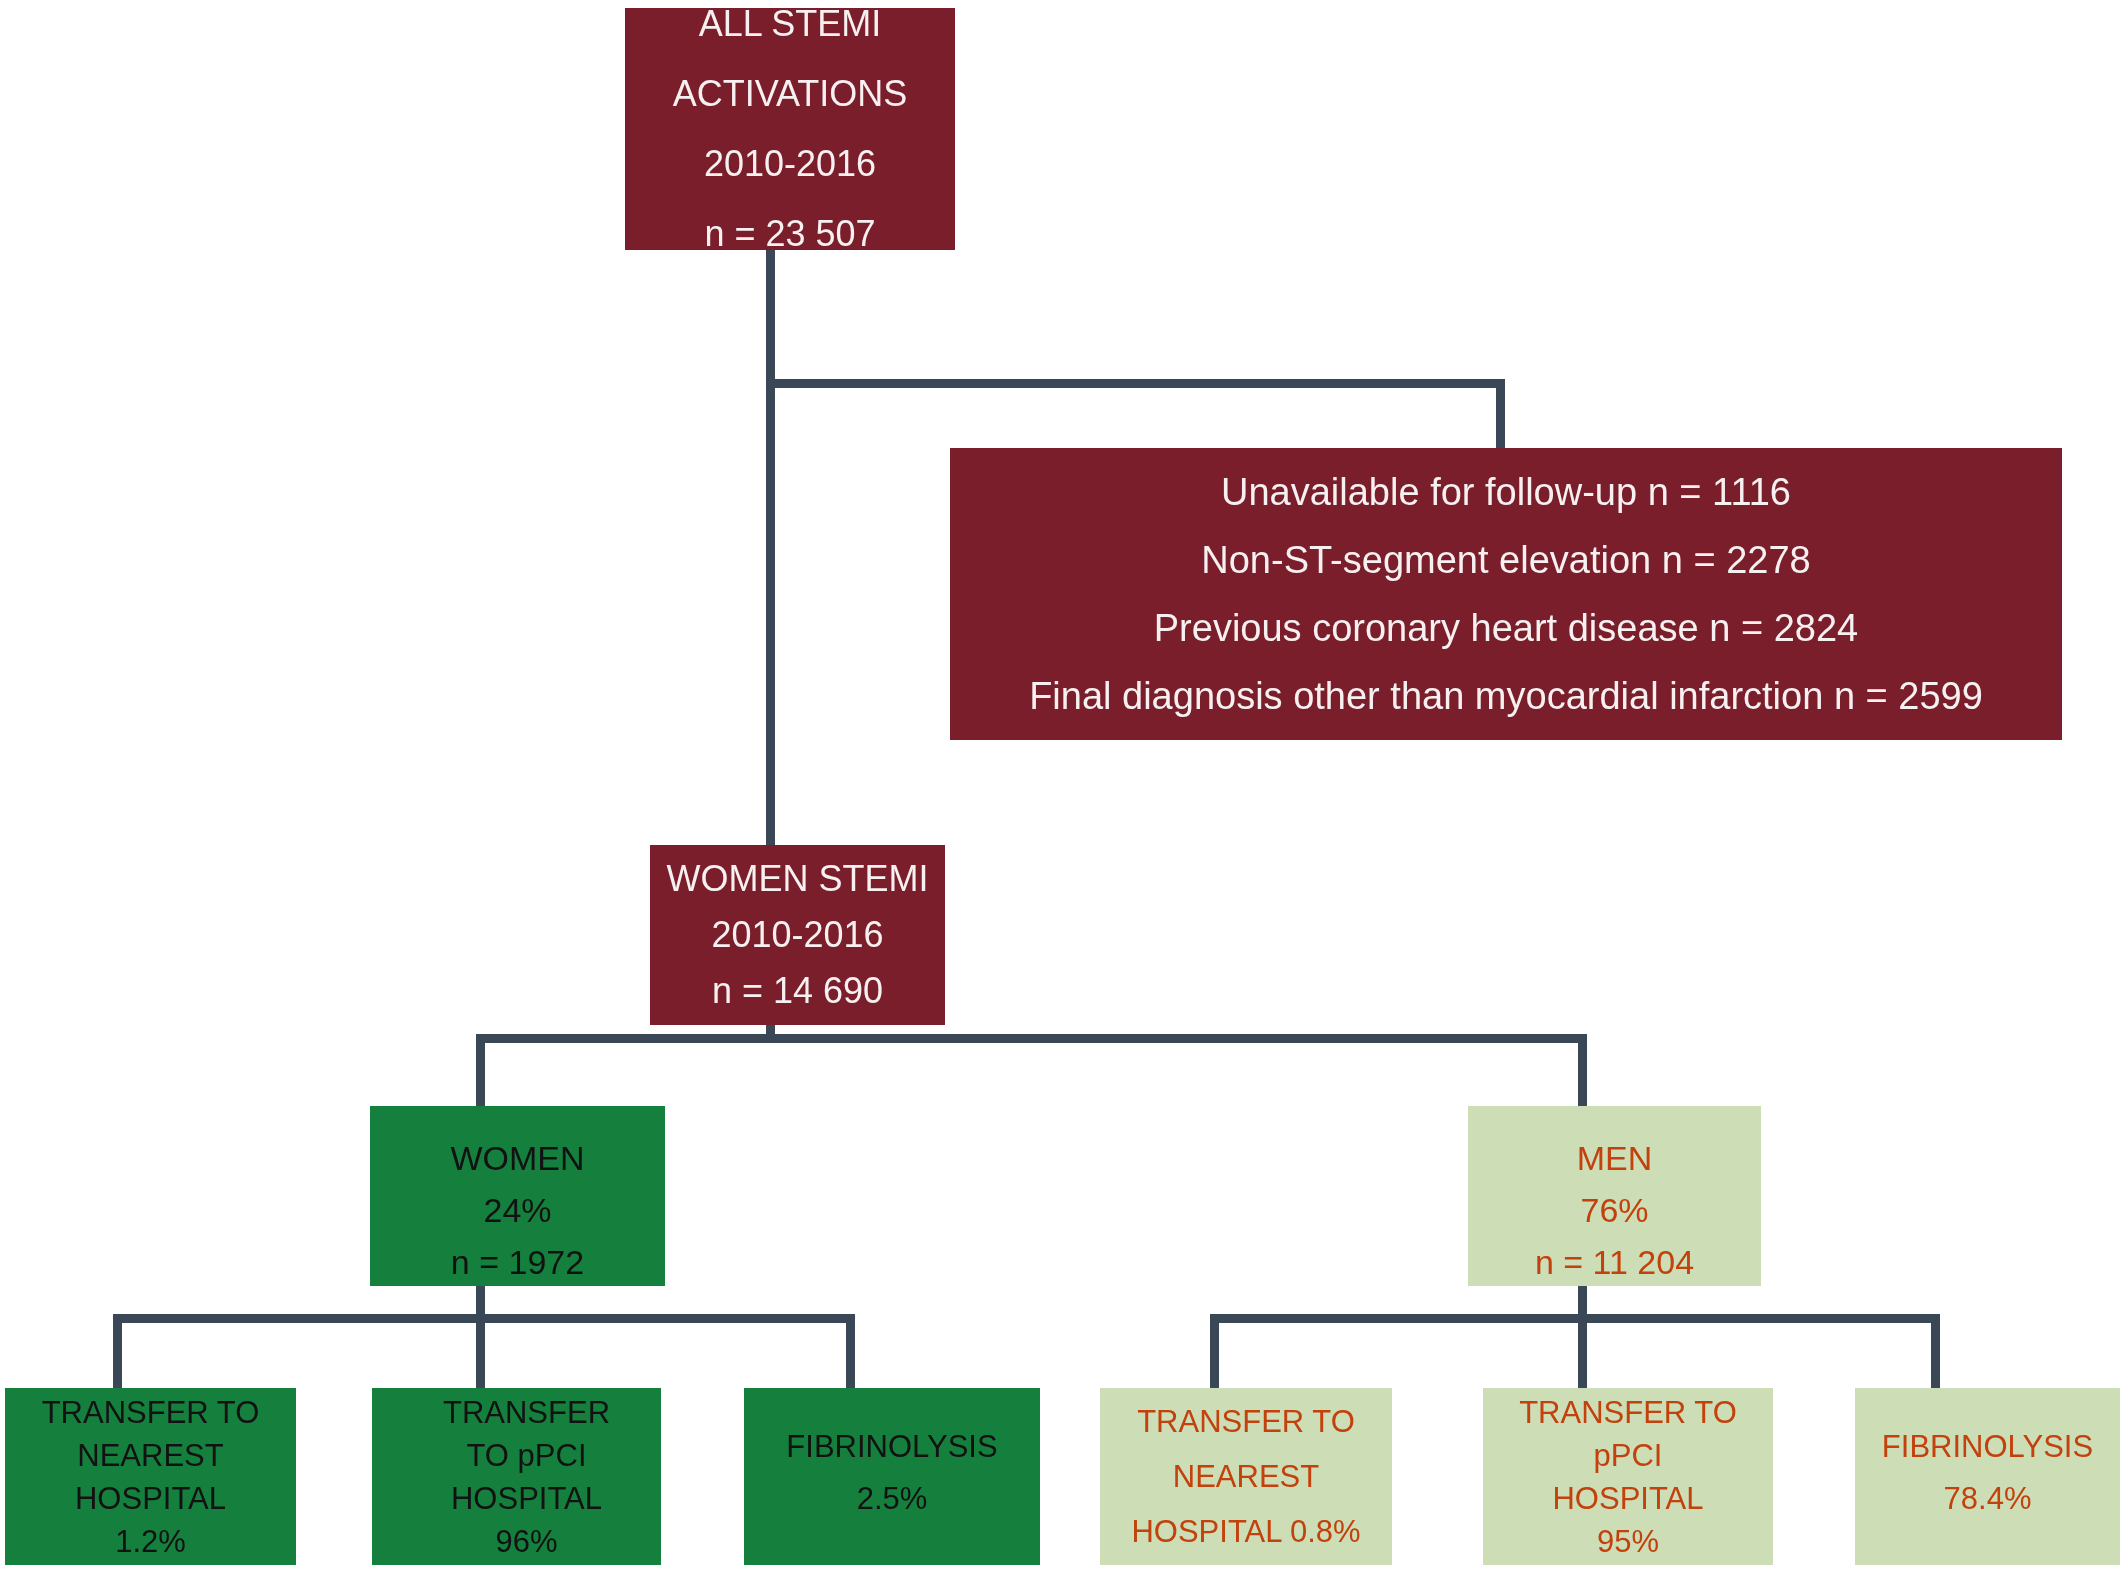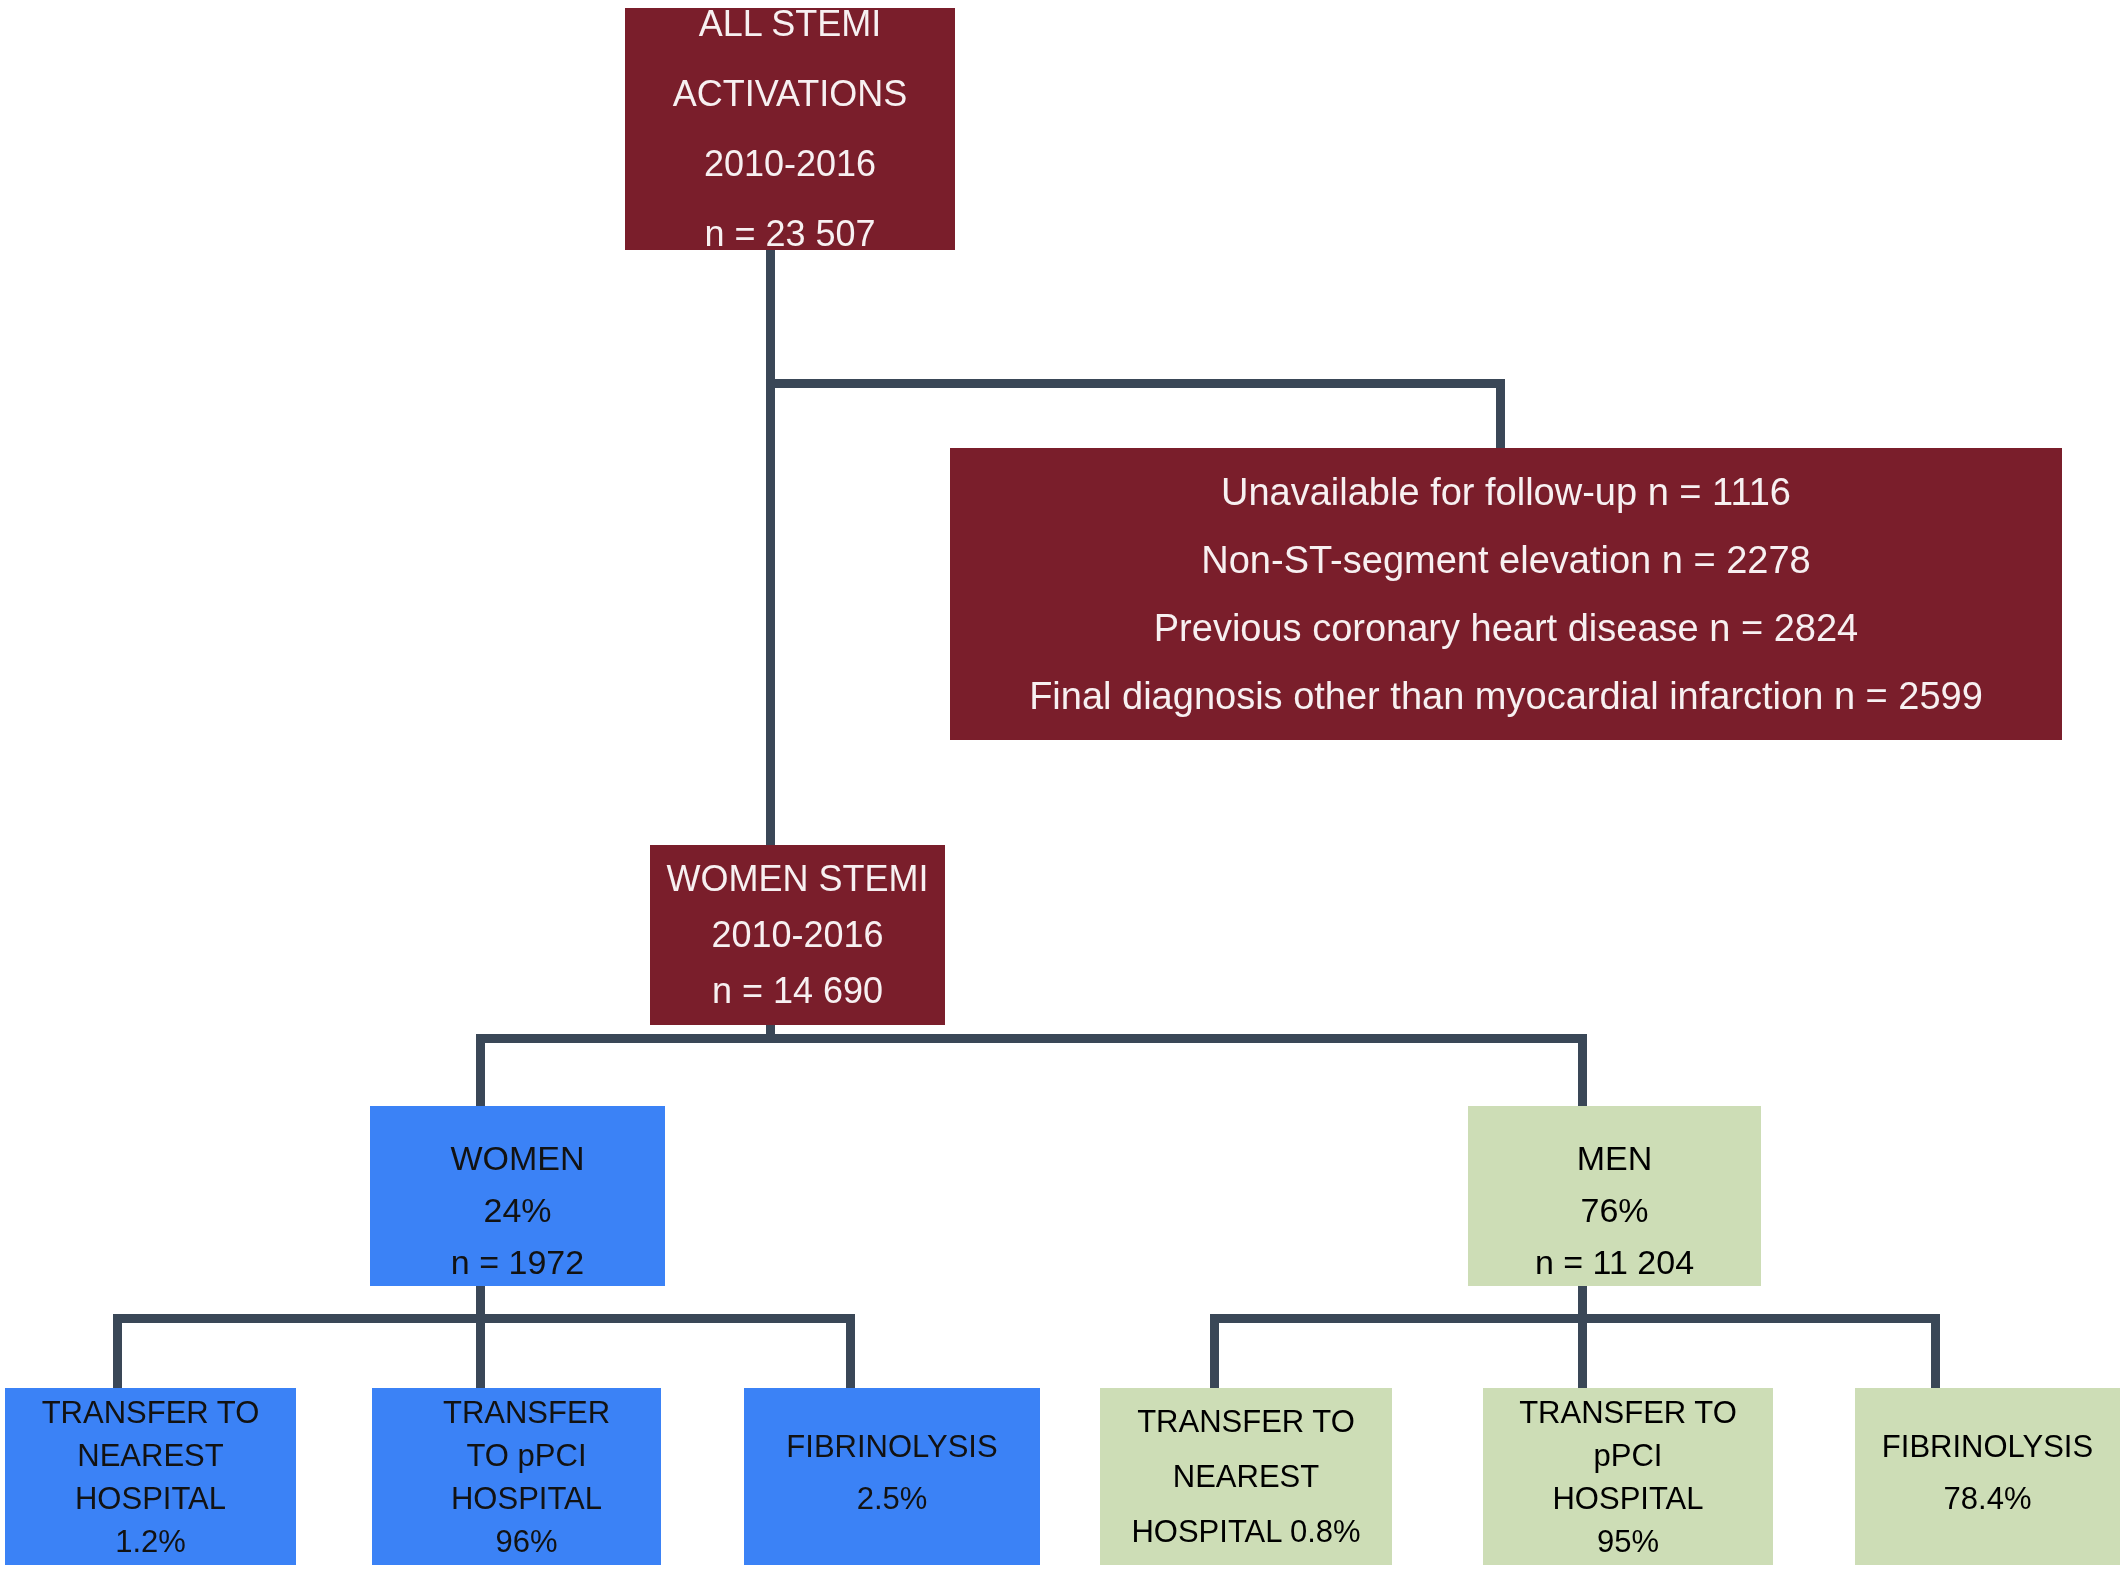--- a/index.html
+++ b/index.html
@@ -16,22 +16,22 @@
     position: absolute;
     display: flex;
     flex-direction: column;
     align-items: center;
     justify-content: center;
     text-align: center;
     box-sizing: border-box;
   }
   .node .ln { display: block; white-space: nowrap; }
   .maroon { background: #7a1e2b; color: #f7f0f1; }
-  .blue   { background: #3b82f6; color: #121212; }
-  .green  { background: #cdddb6; color: #000000; }
+  .blue   { background: #15803d; color: #121212; }
+  .green  { background: #cdddb6; color: #c2410c; }
 
   .node-top        { font-size: 36px; line-height: 58px; }
   .node-exclusions { font-size: 38px; line-height: 68px; }
   .node-first      { font-size: 36px; line-height: 56px; }
   .node-gender     { font-size: 34px; line-height: 52px; padding-top: 6px; justify-content: flex-start; padding-top: 26px; }
   .node-b4         { font-size: 31px; line-height: 43px; }
   .node-b3         { font-size: 31px; line-height: 55px; }
   .node-b2         { font-size: 31px; line-height: 52px; padding-bottom: 8px; }
 </style>
 </head>

